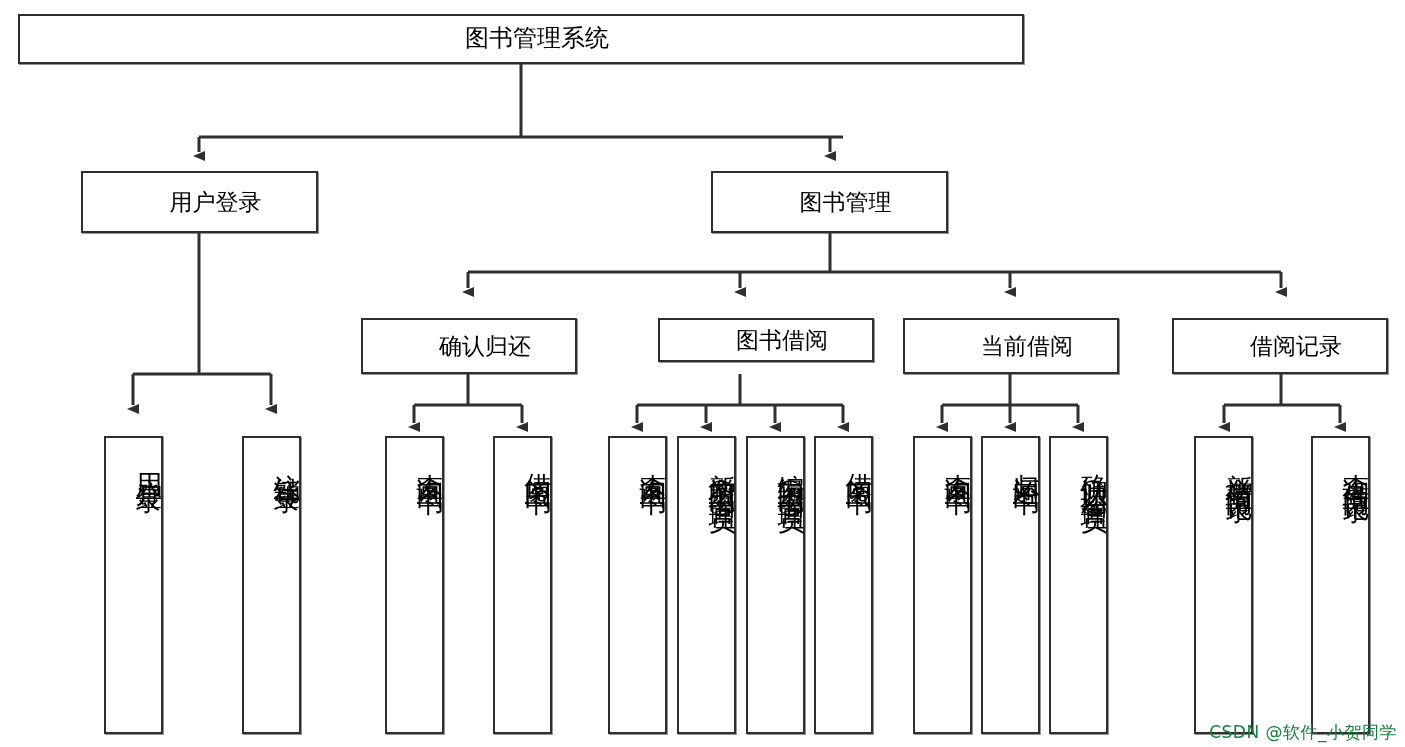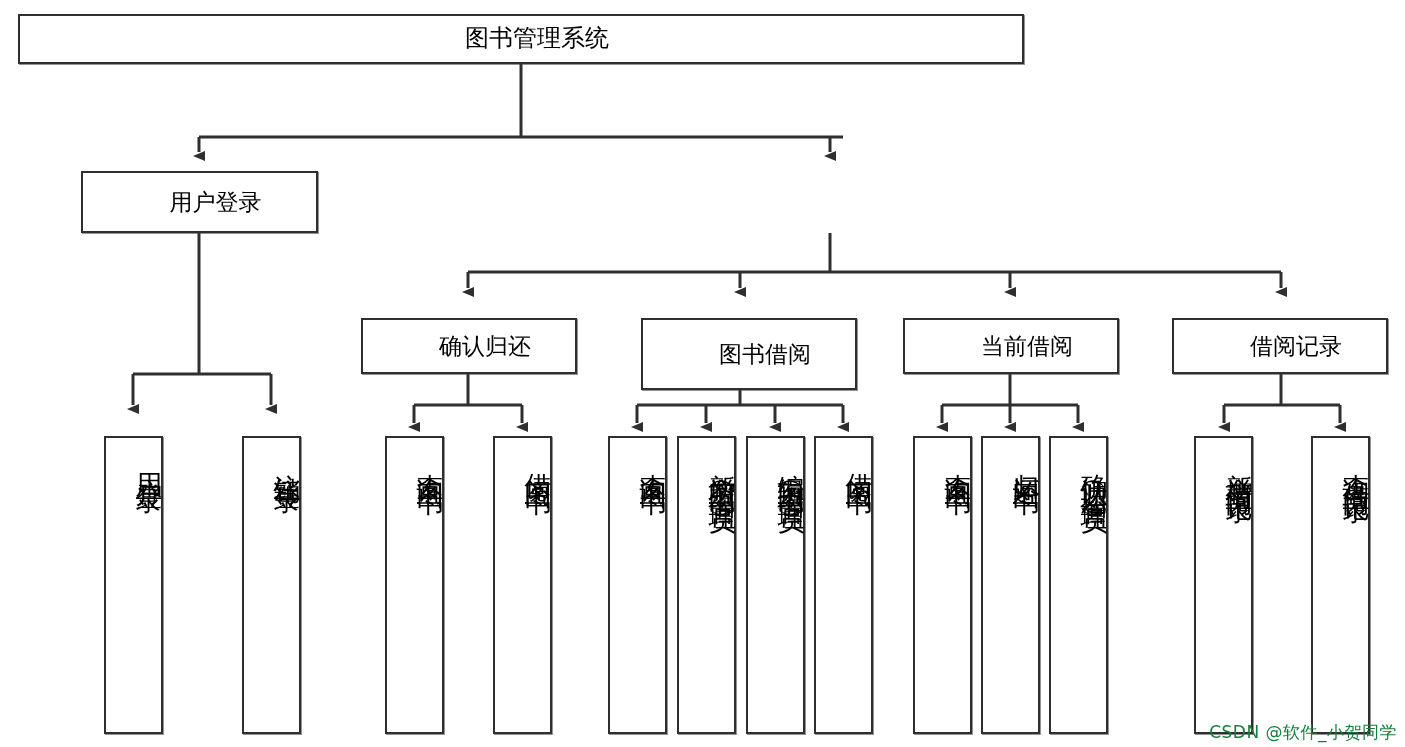--- a/index.html
+++ b/index.html
@@ -130,25 +130,28 @@
     </g>
   </svg>
 
   <div class="node h root" style="left:18px; top:14px; width:1006px; height:50px;">
     <span class="label">图书管理系统</span>
   </div>
 
   <div class="node h" style="left:81px; top:171px; width:237px; height:62px;">
     <span class="label">用户登录</span>
   </div>
+  <div class="node h" style="left:711px; top:171px; width:237px; height:62px;">
+    <span class="label">图书管理</span>
+  </div>
 
   <div class="node h" style="left:361px; top:318px; width:216px; height:56px;">
     <span class="label">确认归还</span>
   </div>
-  <div class="node h" style="left:641px; top:318px; width:216px; height:72px;">
+  <div class="node h" style="left:658px; top:318px; width:216px; height:44px;">
     <span class="label">图书借阅</span>
   </div>
   <div class="node h" style="left:903px; top:318px; width:216px; height:56px;">
     <span class="label">当前借阅</span>
   </div>
   <div class="node h" style="left:1172px; top:318px; width:216px; height:56px;">
     <span class="label">借阅记录</span>
   </div>
 
   <div class="node v" style="left:104px; top:436px; width:59px; height:298px;">

